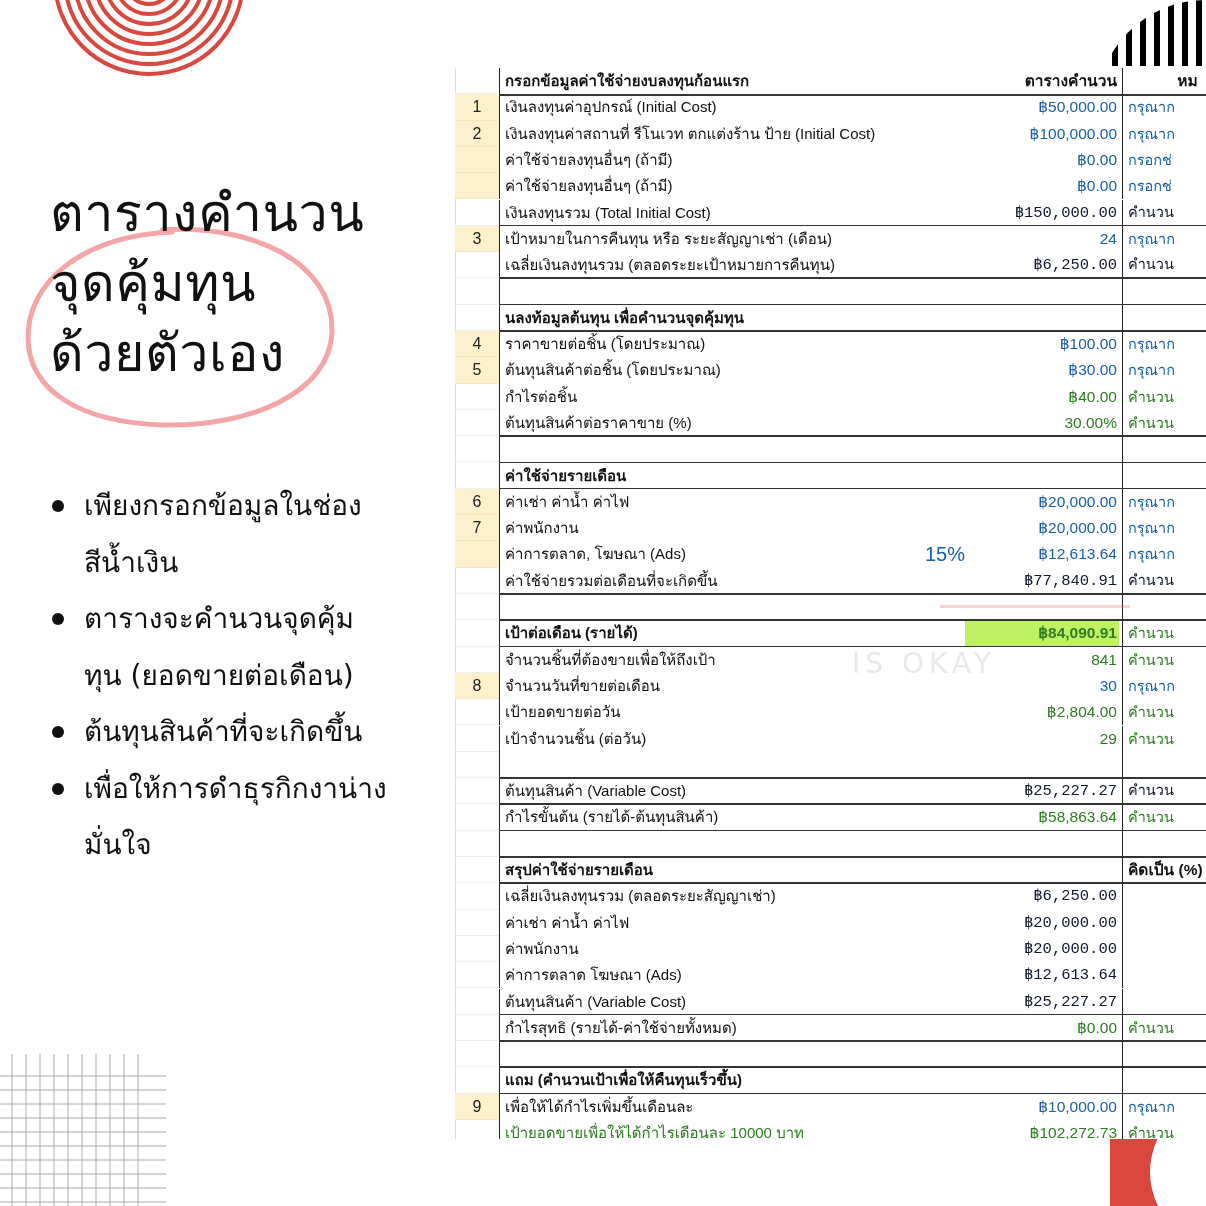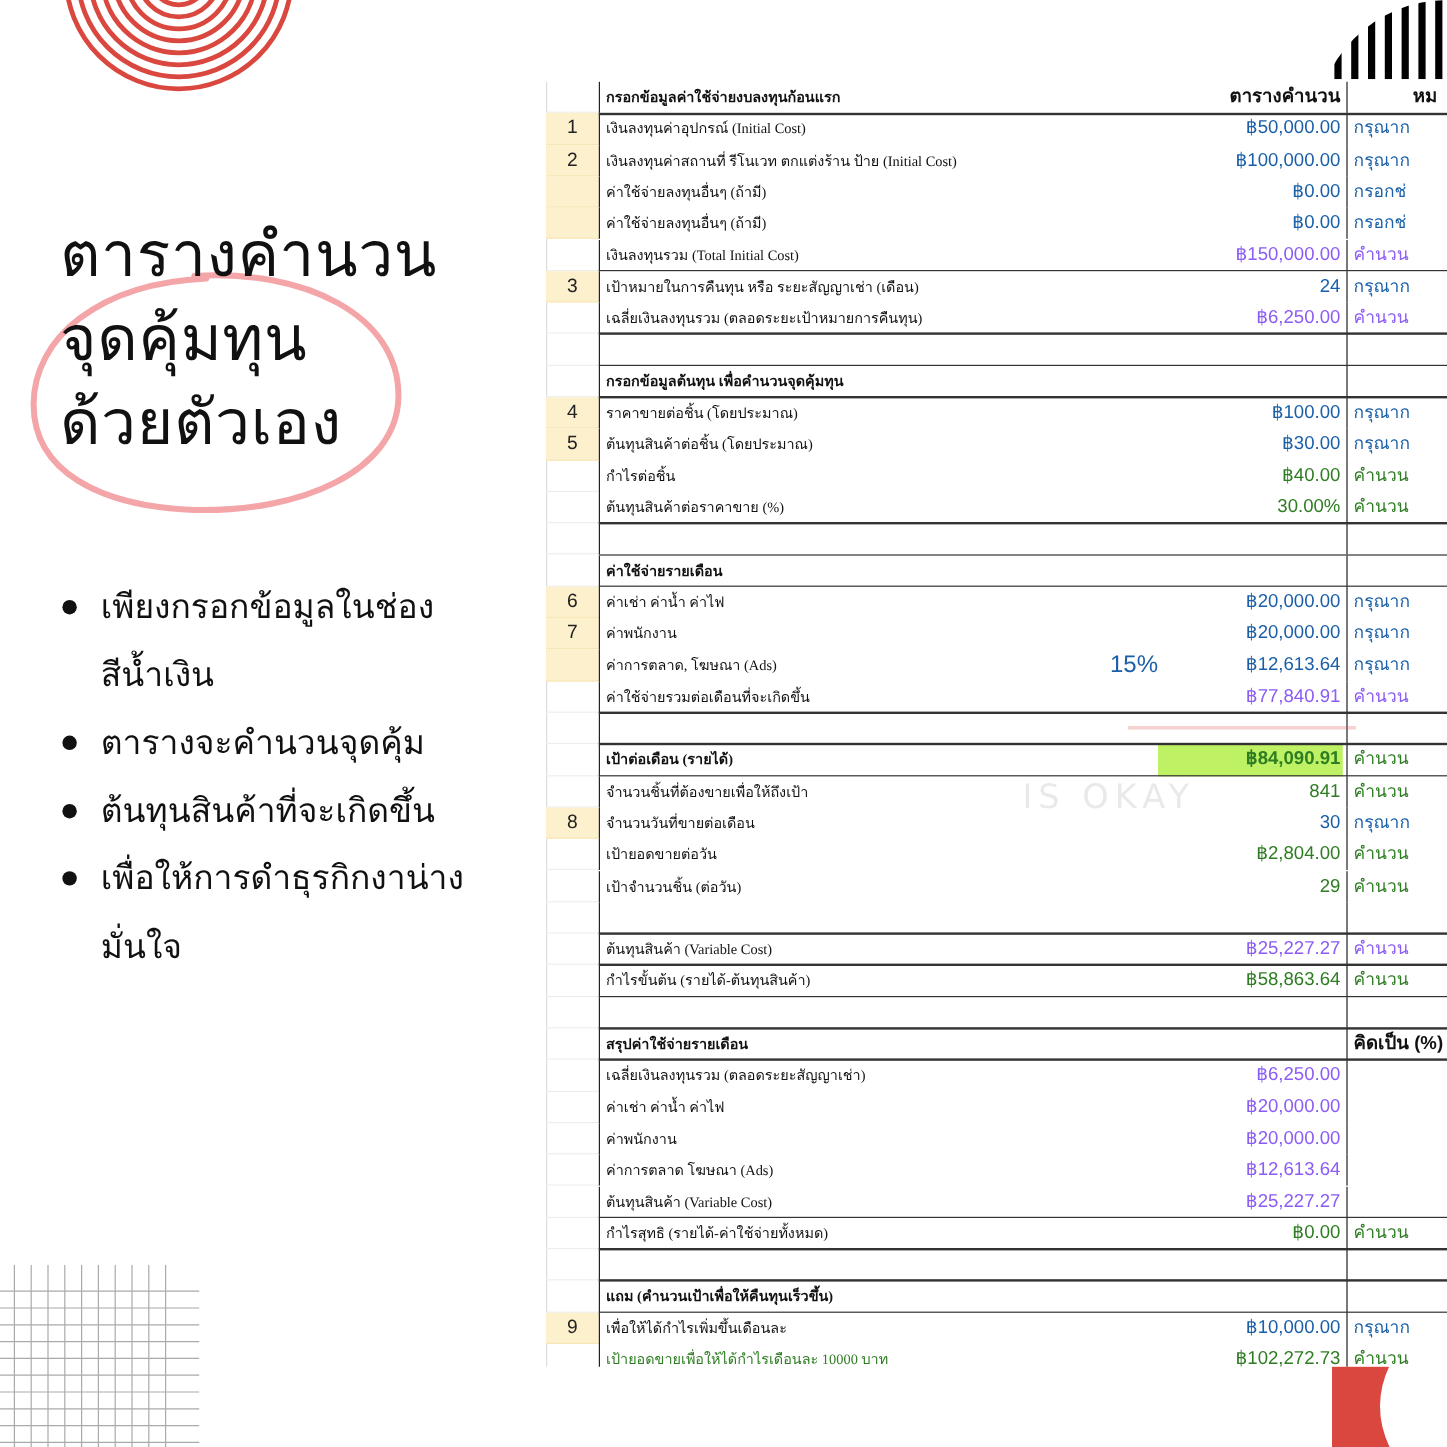--- a/index.html
+++ b/index.html
@@ -16,34 +16,34 @@
   .title-oval { position: absolute; left: 22px; top: 222px; width: 316px; height: 210px; }
 
   .bullets { position: absolute; left: 48px; top: 478px; width: 400px; list-style: none; }
   .bullets li { position: relative; padding-left: 36px; font-size: 28px; line-height: 56.5px; color: #111; }
   .bullets li .dot { position: absolute; left: 4px; top: 22px; width: 12px; height: 12px; border-radius: 50%; background: #111; }
 
   .sheet { position: absolute; left: 455px; top: 68px; width: 751px; height: 1071px; overflow: hidden; background: #fff; }
   .sheet-row { position: absolute; left: 0; width: 760px; height: 26.3px; }
   .rownum { position: absolute; left: 0; top: 0; width: 44px; height: 100%; font-family: "Liberation Sans", sans-serif; font-size: 16px; text-align: center; line-height: 26px; color: #222; border-bottom: 1px solid #eee; }
   .rownum.filled { background: #fdf0cc; border-bottom: 1px solid #f7e6b8; }
-  .c-label { position: absolute; left: 44px; top: 0; width: 450px; height: 100%; padding-left: 5px; font-family: Liberation Serif, serif; font-size: 12px; line-height: 26px; color: #111; white-space: nowrap; overflow: hidden; border-left: 1.5px solid #222; }
+  .c-label { position: absolute; left: 44px; top: 0; width: 450px; height: 100%; padding-left: 5px; font-family: Liberation Sans, sans-serif; font-size: 15px; line-height: 26px; color: #111; white-space: nowrap; overflow: hidden; border-left: 1.5px solid #222; }
   .c-label.bold { font-weight: 700; }
   .c-pct { position: absolute; left: 470px; top: 0; width: 40px; height: 100%; font-family: "Liberation Sans", sans-serif; font-size: 20px; line-height: 26px; text-align: right; }
   .c-value { position: absolute; left: 510px; top: 0; width: 154px; height: 100%; padding-right: 2px; font-family: "Liberation Sans", sans-serif; font-size: 15.5px; line-height: 26px; text-align: right; white-space: nowrap; }
   .c-value.bold { font-weight: 700; color: #111; }
   .c-value.hl { background: #bef264; }
   .c-note { position: absolute; left: 667px; top: 0; width: 100px; height: 100%; padding-left: 5px; font-family: "DejaVu Sans", sans-serif; font-size: 14.5px; line-height: 26px; white-space: nowrap; border-left: 1.5px solid #222; }
   .c-note.bold { font-weight: 700; color: #111; font-family: "Liberation Sans", "DejaVu Sans", sans-serif; font-size: 15.5px; }
   .c-note.hdr { text-align: center; padding-left: 30px; }
   .rule-line { position: absolute; left: 44px; width: 720px; height: 1.5px; background: #333; }
   .col-grid { position: absolute; left: 0; top: 0; width: 1px; height: 100%; background: #ddd; }
 
   .blue { color: #1a5fa8; }
-  .red { color: #8b5cf6; }
+  .red { color: #0f172a; font-family: Liberation Mono, monospace; }
   .green { color: #2e7d22; }
 
   .watermark { position: absolute; left: 740px; top: 575px; width: 400px; height: 120px; pointer-events: none; }
   .wm-stop { position: absolute; left: 0; top: 0; font-family: "Liberation Sans", sans-serif; font-weight: 900; font-size: 58px; letter-spacing: 4px; color: rgba(120,120,120,0.14); }
   .wm-strike { position: absolute; left: 200px; top: 30px; width: 190px; height: 3px; background: rgba(220,80,80,0.25); }
   .wm-okay { position: absolute; left: 112px; top: 72px; font-family: "DejaVu Sans", sans-serif; font-size: 28px; letter-spacing: 5px; color: rgba(120,120,120,0.16); }
 </style>
 </head>
 <body>
 
@@ -119,20 +119,21 @@
 
 <ul class="bullets">
   <li>
     <span class="dot"></span>
     <div>เพียงกรอกข้อมูลในช่อง</div>
     <div>สีน้ำเงิน</div>
   </li>
   <li>
     <span class="dot"></span>
     <div>ตารางจะคำนวนจุดคุ้ม</div>
+    <div>ทุน (ยอดขายต่อเดือน)</div>
   </li>
   <li>
     <span class="dot"></span>
     <div>ต้นทุนสินค้าที่จะเกิดขึ้น</div>
   </li>
   <li>
     <span class="dot"></span>
     <div>เพื่อให้การดำธุรกิกงาน่าง</div>
     <div>มั่นใจ</div>
   </li>
@@ -190,21 +191,21 @@
         <div class="c-note red">คำนวน</div>
       </div>
       <div class="sheet-row" style="top: 210.4px;">
         <div class="rownum"></div>
         <div class="c-label"></div>
         <div class="c-value "></div>
         <div class="c-note "></div>
       </div>
       <div class="sheet-row" style="top: 236.7px;">
         <div class="rownum"></div>
-        <div class="c-label bold">กรอกข้อมูลต้นทุน เพื่อคำนวนจุดคุ้มทุน</div>
+        <div class="c-label bold">นลงท้อมูลต้นทุน เพื่อคำนวนจุดคุ้มทุน</div>
         <div class="c-value "></div>
         <div class="c-note "></div>
       </div>
       <div class="sheet-row" style="top: 263px;">
         <div class="rownum filled">4</div>
         <div class="c-label">ราคาขายต่อชิ้น (โดยประมาณ)</div>
         <div class="c-value blue">฿100.00</div>
         <div class="c-note blue">กรุณาก</div>
       </div>
       <div class="sheet-row" style="top: 289.3px;">

